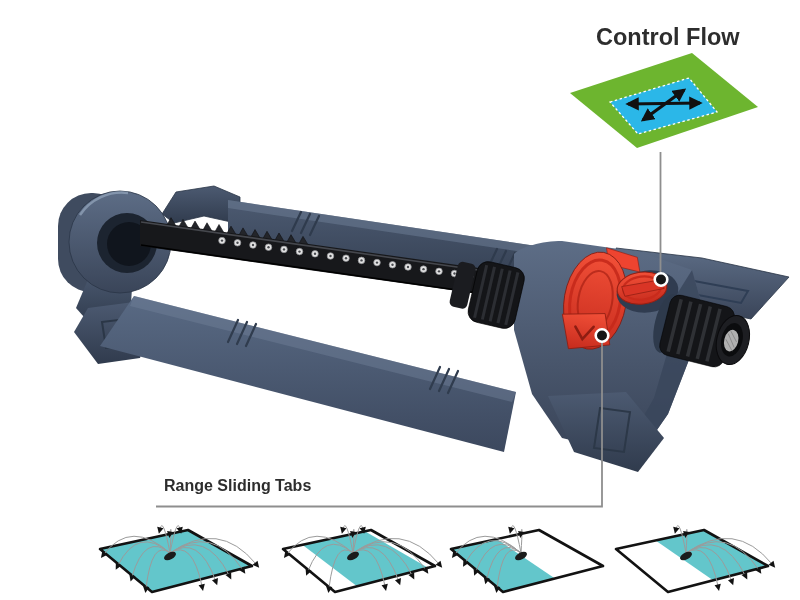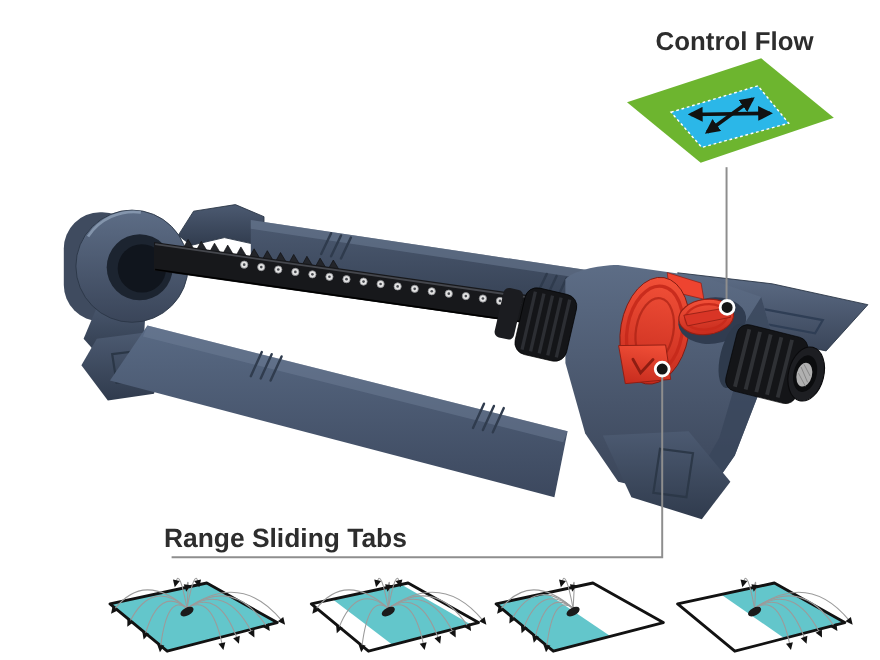--- a/index.html
+++ b/index.html
@@ -3,21 +3,21 @@
 <meta charset="utf-8">
 <style>
   html,body{margin:0;padding:0;}
   body{width:800px;height:600px;background:#fff;position:relative;overflow:hidden;
        font-family:"Liberation Sans", sans-serif;}
   .stage{position:absolute;inset:0;border-radius:23px;}
   svg{position:absolute;left:0;top:0;}
   .label{position:absolute;color:var(--text,#2d2d2d);font-weight:600;line-height:1.1;
          letter-spacing:0px;white-space:nowrap;}
   #controlFlowLabel{left:596px;top:25px;font-size:23.5px;}
-  #rangeLabel{left:149px;top:477px;font-size:24px;}
+  #rangeLabel{left:164px;top:477px;font-size:16px;}
   #flowDiagram{left:558px;top:48px;}
   .rd{top:504px;width:186px;height:96px;}
   #rd0{left:84px;} #rd1{left:267px;} #rd2{left:435px;} #rd3{left:600px;}
 </style>
 </head>
 <body style="--green: #6db52f; --sky_blue: #2bb7e8; --teal: #63c6cb; --red: #e8402e; --red_dark: #b2271b; --slate: #49586f; --slate_dark: #364255; --slate_light: #6e7e96; --black_part: #17181b; --callout_gray: #8e8e8e; --arc_gray: #9b9b9b; --outline_black: #121212; --text: #2d2d2d;">
 
 <div class="stage">
 
   <svg id="sprinkler" width="800" height="600" viewBox="0 0 800 600">

